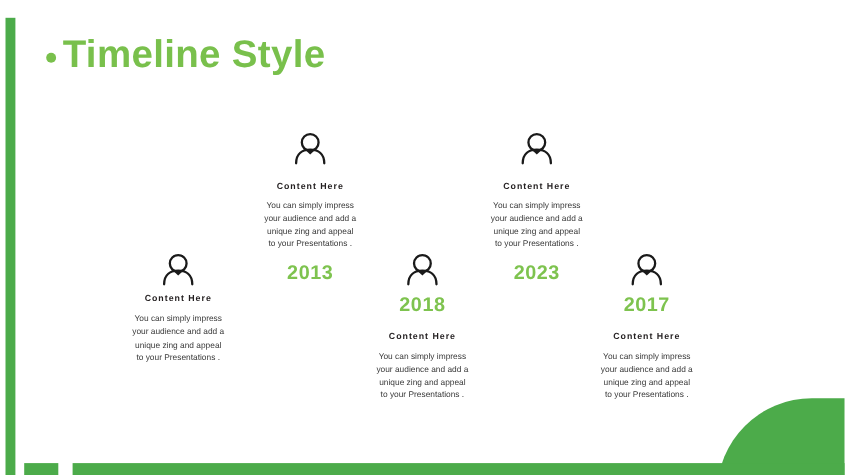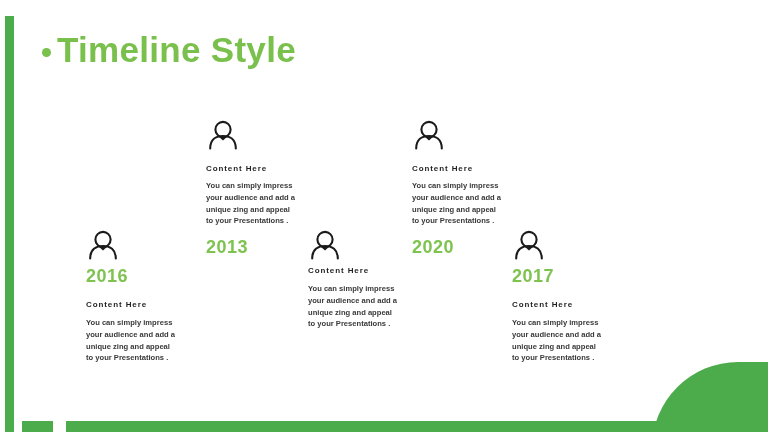--- a/index.html
+++ b/index.html
@@ -87,20 +87,21 @@
   .timeline {
     position: absolute;
     left: 86px;
     top: 104px;
     width: 640px;
     height: 256px;
   }
   .tl-item {
     position: absolute;
     width: 152px;
+    text-align: center;
   }
   .tl-item.up   { top: 0px; }
   .tl-item.down { top: 110px; }
 
   .person-icon {
     display: block;
     margin: 0 auto;
   }
 
   .year {
@@ -116,21 +117,20 @@
     color: #231f20;
     letter-spacing: 0.9px;
     margin: 0;
   }
   .content-body {
     font-size: 7.6px;
     color: #3a3a3a;
     line-height: 1.55;
     margin: 0;
     white-space: pre-line;
-    font-weight: bold;
   }
 
   
   .up .person-icon   { margin-bottom: 10px; }
   .up .content-head  { margin-bottom: 7px; }
   .up .content-body  { margin-bottom: 10px; }
 
   
   .down .person-icon  { margin-bottom: 2px; }
   .down .year         { display: block; margin-bottom: 13px; }
@@ -151,21 +151,20 @@
   <div class="timeline">
 
     <div class="tl-item down" style="left:0px;">
       <span class="person-icon">
         <svg width="34" height="30" viewBox="0 0 34 30" xmlns="http://www.w3.org/2000/svg">
           <circle cx="17" cy="9.5" r="7.6" fill="none" stroke="#1a1a1a" stroke-width="2.1"></circle>
           <path d="M4.2 28.5 C4.2 19.6 10.0 16.0 17 16.0 C24.0 16.0 29.8 19.6 29.8 28.5" fill="none" stroke="#1a1a1a" stroke-width="2.1" stroke-linecap="round"></path>
           <path d="M12.6 16.4 L17 20.4 L21.4 16.4 Z" fill="#1a1a1a"></path>
         </svg>
       </span>
-      <span class="year">2016</span>
       <p class="content-head">Content  Here</p>
       <p class="content-body">You can simply impress
 your audience and add a
 unique zing and appeal
 to your Presentations .</p>
     </div>
 
     <div class="tl-item up" style="left:120px;">
       <span class="person-icon">
         <svg width="34" height="30" viewBox="0 0 34 30" xmlns="http://www.w3.org/2000/svg">
@@ -183,41 +182,42 @@
     </div>
 
     <div class="tl-item down" style="left:222px;">
       <span class="person-icon">
         <svg width="34" height="30" viewBox="0 0 34 30" xmlns="http://www.w3.org/2000/svg">
           <circle cx="17" cy="9.5" r="7.6" fill="none" stroke="#1a1a1a" stroke-width="2.1"></circle>
           <path d="M4.2 28.5 C4.2 19.6 10.0 16.0 17 16.0 C24.0 16.0 29.8 19.6 29.8 28.5" fill="none" stroke="#1a1a1a" stroke-width="2.1" stroke-linecap="round"></path>
           <path d="M12.6 16.4 L17 20.4 L21.4 16.4 Z" fill="#1a1a1a"></path>
         </svg>
       </span>
+      <span class="year">2018</span>
       <p class="content-head">Content  Here</p>
       <p class="content-body">You can simply impress
 your audience and add a
 unique zing and appeal
 to your Presentations .</p>
     </div>
 
     <div class="tl-item up" style="left:326px;">
       <span class="person-icon">
         <svg width="34" height="30" viewBox="0 0 34 30" xmlns="http://www.w3.org/2000/svg">
           <circle cx="17" cy="9.5" r="7.6" fill="none" stroke="#1a1a1a" stroke-width="2.1"></circle>
           <path d="M4.2 28.5 C4.2 19.6 10.0 16.0 17 16.0 C24.0 16.0 29.8 19.6 29.8 28.5" fill="none" stroke="#1a1a1a" stroke-width="2.1" stroke-linecap="round"></path>
           <path d="M12.6 16.4 L17 20.4 L21.4 16.4 Z" fill="#1a1a1a"></path>
         </svg>
       </span>
       <p class="content-head">Content  Here</p>
       <p class="content-body">You can simply impress
 your audience and add a
 unique zing and appeal
 to your Presentations .</p>
-      <span class="year">2020</span>
+      <span class="year">2023</span>
     </div>
 
     <div class="tl-item down" style="left:426px;">
       <span class="person-icon">
         <svg width="34" height="30" viewBox="0 0 34 30" xmlns="http://www.w3.org/2000/svg">
           <circle cx="17" cy="9.5" r="7.6" fill="none" stroke="#1a1a1a" stroke-width="2.1"></circle>
           <path d="M4.2 28.5 C4.2 19.6 10.0 16.0 17 16.0 C24.0 16.0 29.8 19.6 29.8 28.5" fill="none" stroke="#1a1a1a" stroke-width="2.1" stroke-linecap="round"></path>
           <path d="M12.6 16.4 L17 20.4 L21.4 16.4 Z" fill="#1a1a1a"></path>
         </svg>
       </span>

